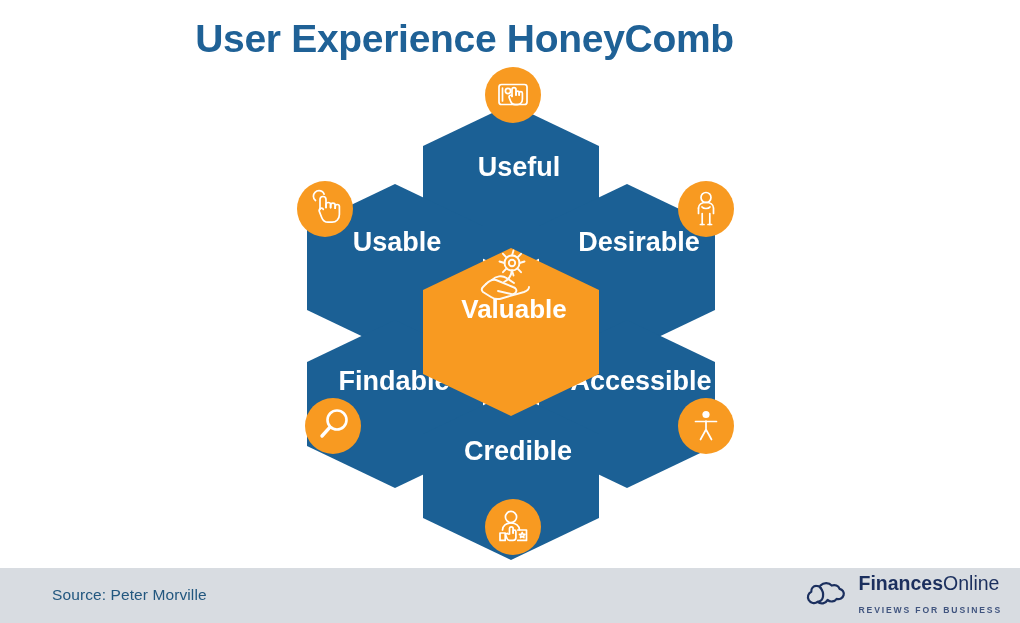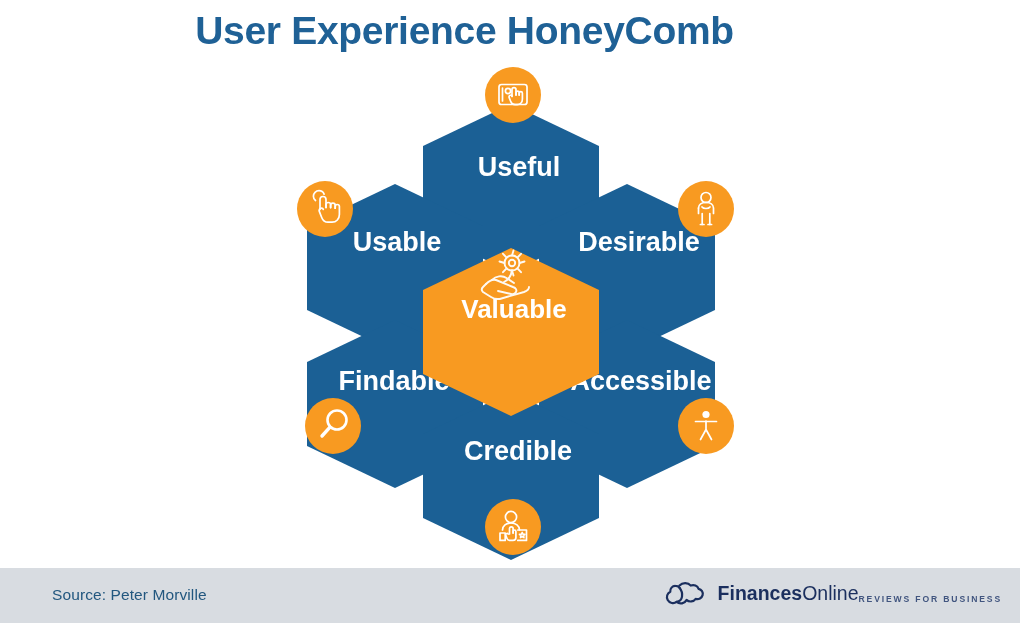--- a/index.html
+++ b/index.html
@@ -11,21 +11,21 @@
     height: 623px;
     background: #ffffff;
     font-family: "Liberation Sans", sans-serif;
     overflow: hidden;
     position: relative;
   }
 
   
   .page-title {
     position: absolute;
-    top: 6px;
+    top: 14px;
     left: 0;
     width: 929px;
     text-align: center;
     font-size: 39px;
     font-weight: bold;
     color: #1f6196;
     letter-spacing: -0.3px;
     line-height: 50px;
   }
 
@@ -104,21 +104,21 @@
     display: flex;
     align-items: center;
     height: 44px;
   }
   .logo-mark {
     margin-right: 9px;
     flex: 0 0 auto;
   }
   .logo-text-wrap {
     display: flex;
-    flex-direction: row;
+    flex-direction: column;
   }
   .logo-name {
     font-size: 19.5px;
     line-height: 21px;
     color: #1b2f5e;
     white-space: nowrap;
   }
   .logo-name .logo-bold {
     font-weight: bold;
   }

